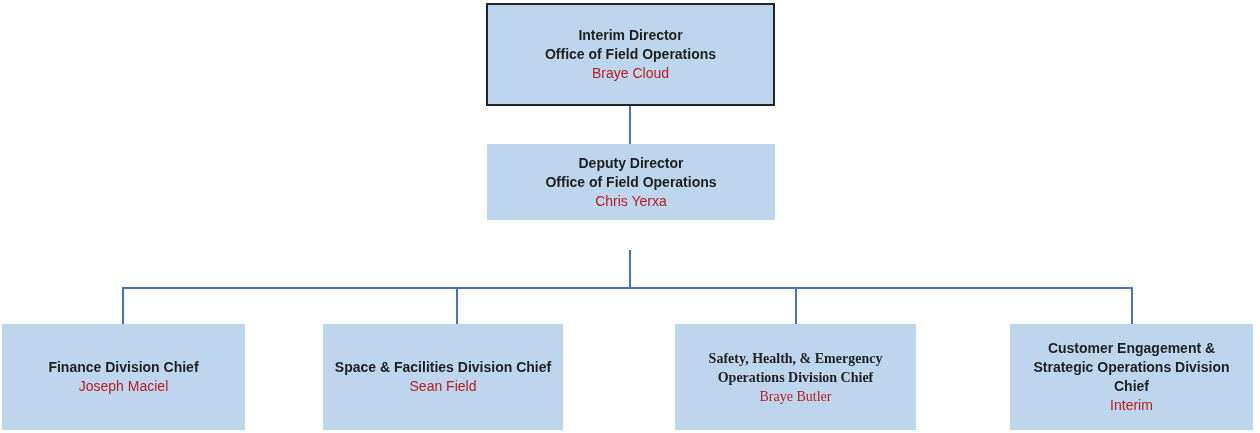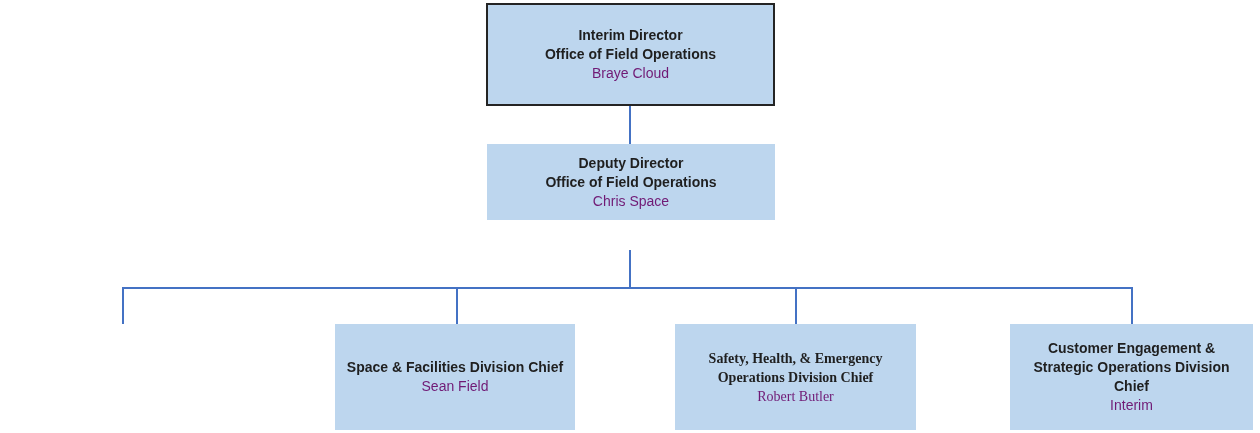--- a/index.html
+++ b/index.html
@@ -28,26 +28,26 @@
     flex-direction: column;
     justify-content: center;
     align-items: center;
     text-align: center;
     color: var(--text);
     font-size: 14px;
     line-height: 19px;
     padding: 4px 10px;
   }
   .org-box .title { font-weight: bold; }
-  .org-box .person { font-weight: normal; color: #701a75; }
+  .org-box .person { font-weight: normal; color: #b91c1c; }
 
   .box-root   { left: 486px; top: 3px;   width: 289px; height: 103px; border: 2px solid var(--root-border); }
   .box-deputy { left: 487px; top: 144px; width: 288px; height: 76px; }
   .box-d1 { left: 2px;    top: 324px; width: 243px; height: 106px; }
-  .box-d2 { left: 335px;  top: 324px; width: 240px; height: 106px; }
+  .box-d2 { left: 323px;  top: 324px; width: 240px; height: 106px; }
   .box-d3 { left: 675px;  top: 324px; width: 241px; height: 106px; font-family: Liberation Serif, serif; }
   .box-d4 { left: 1010px; top: 324px; width: 243px; height: 106px; }
 
   .connector { position: absolute; background: var(--connector); }
   .conn-root-deputy { left: 629px; top: 106px; width: 2px; height: 38px; }
   .conn-deputy-bus  { left: 629px; top: 250px; width: 2px; height: 38px; }
   .conn-bus         { left: 122px; top: 287px; width: 1011px; height: 2px; }
   .conn-drop-1      { left: 122px;  top: 288px; width: 2px; height: 36px; }
   .conn-drop-2      { left: 456px;  top: 288px; width: 2px; height: 36px; }
   .conn-drop-3      { left: 795px;  top: 288px; width: 2px; height: 36px; }
@@ -68,32 +68,36 @@
 
   <div class="org-box box-root">
     <div class="title">Interim Director</div>
     <div class="title">Office of Field Operations</div>
     <div class="person">Braye Cloud</div>
   </div>
 
   <div class="org-box box-deputy">
     <div class="title">Deputy Director</div>
     <div class="title">Office of Field Operations</div>
-    <div class="person">Chris Space</div>
+    <div class="person">Chris Yerxa</div>
   </div>
 
+  <div class="org-box box-d1">
+    <div class="title">Finance Division Chief</div>
+    <div class="person">Joseph Maciel</div>
+  </div>
 
   <div class="org-box box-d2">
     <div class="title">Space &amp; Facilities Division Chief</div>
     <div class="person">Sean Field</div>
   </div>
 
   <div class="org-box box-d3">
     <div class="title">Safety, Health, &amp; Emergency Operations Division Chief</div>
-    <div class="person">Robert Butler</div>
+    <div class="person">Braye Butler</div>
   </div>
 
   <div class="org-box box-d4">
     <div class="title">Customer Engagement &amp; Strategic Operations Division Chief</div>
     <div class="person">Interim</div>
   </div>
 
 </div>
 
 </body></html>

